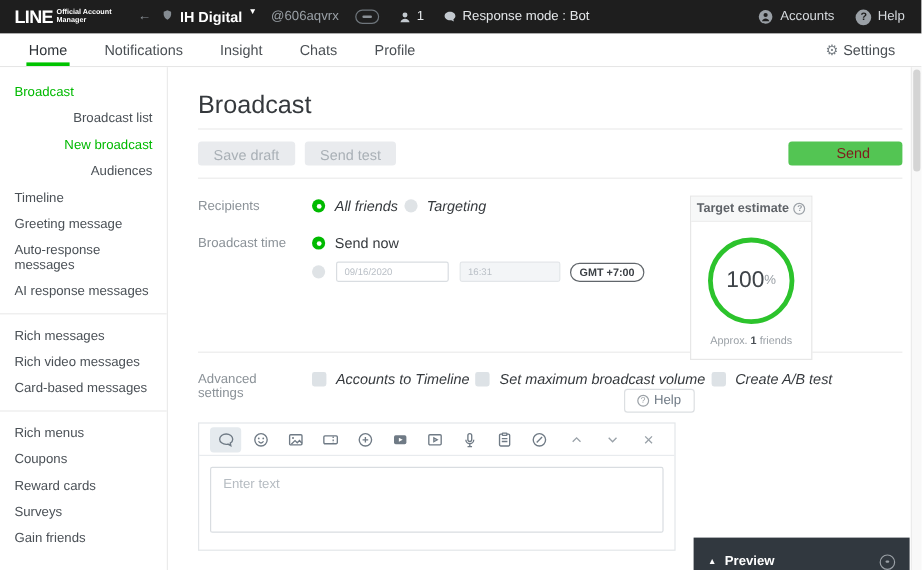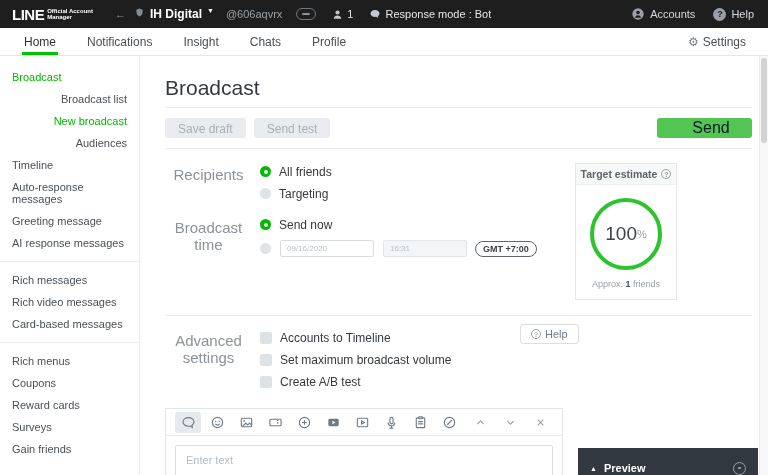--- a/index.html
+++ b/index.html
@@ -50,30 +50,30 @@
   .content { padding:0 16px 0 25px; }
 
   
   .page-title { font-size:21px; color:#35393d; font-weight:500; margin-top:20px; }
   .hdiv { border-top:1px solid #ebebeb; }
   .div1 { margin-top:7px; }
   .btn-row { display:flex; align-items:center; margin:10px 0; }
   .btn-gray { background:#e9ebee; color:#a9b0b6; font-size:12px; border:none;
     border-radius:3px; padding:4px 13px; height:20px; margin-right:8px; cursor:default;
     font-family:inherit; }
-  .btn-send { margin-left:auto; background:#53c553; color:#0f172a; font-size:16px;
+  .btn-send { margin-left:auto; background:#53c553; color:#7f1d1d; font-size:12px;
     border:none; border-radius:3px; width:95px; height:20px; cursor:pointer;
     font-family:inherit;padding-left:13px; }
 
   
   .form { margin-top:14px; }
   .form-row { display:flex; margin-bottom:14px; }
-  .form-label { width:87px; text-align:center; margin-right:8px; font-size:15px;
+  .form-label { width:87px; text-align:left; margin-right:8px; font-size:11px;
     color:#8b9298; padding-top:3px; flex-shrink:0; }
-  .opt-stack { display:flex; flex-direction:column; gap:5px; }
+  .opt-stack { display:flex; flex-direction:row; gap:5px;font-style:italic; }
   .opt { display:flex; align-items:center; height:17px; cursor:pointer; }
   .radio { width:11px; height:11px; border-radius:50%; background:#dfe3e6; position:relative; flex-shrink:0; }
   .radio.sel { background:#00ba00; }
   .radio.sel::after { content:""; position:absolute; left:3.5px; top:3.5px; width:4px;
     height:4px; border-radius:50%; background:#fff; }
   .opt-label { font-size:12px; color:#35393d; margin-left:8px; }
   .dt-row { display:flex; align-items:center; margin-top:7px; }
   .dt-row .radio { margin-right:9px; }
   .inp-date { width:94px; height:17px; border:1px solid #d9dde1; border-radius:2px;
     font-size:8px; padding:0 6px; color:#6b7177; font-family:inherit; }
@@ -204,22 +204,22 @@
 </div>
 
 <div class="body-row">
 
   <div class="sidebar">
     <div class="side-item active">Broadcast</div>
     <div class="side-item lvl1">Broadcast list</div>
     <div class="side-item lvl1 active">New broadcast</div>
     <div class="side-item lvl1">Audiences</div>
     <div class="side-item">Timeline</div>
+    <div class="side-item">Greeting message</div>
     <div class="side-item">Auto-response messages</div>
-    <div class="side-item">Greeting message</div>
     <div class="side-item">AI response messages</div>
     <div class="side-div"></div>
     <div class="side-item">Rich messages</div>
     <div class="side-item">Rich video messages</div>
     <div class="side-item">Card-based messages</div>
     <div class="side-div"></div>
     <div class="side-item">Rich menus</div>
     <div class="side-item">Coupons</div>
     <div class="side-item">Reward cards</div>
     <div class="side-item">Surveys</div>

